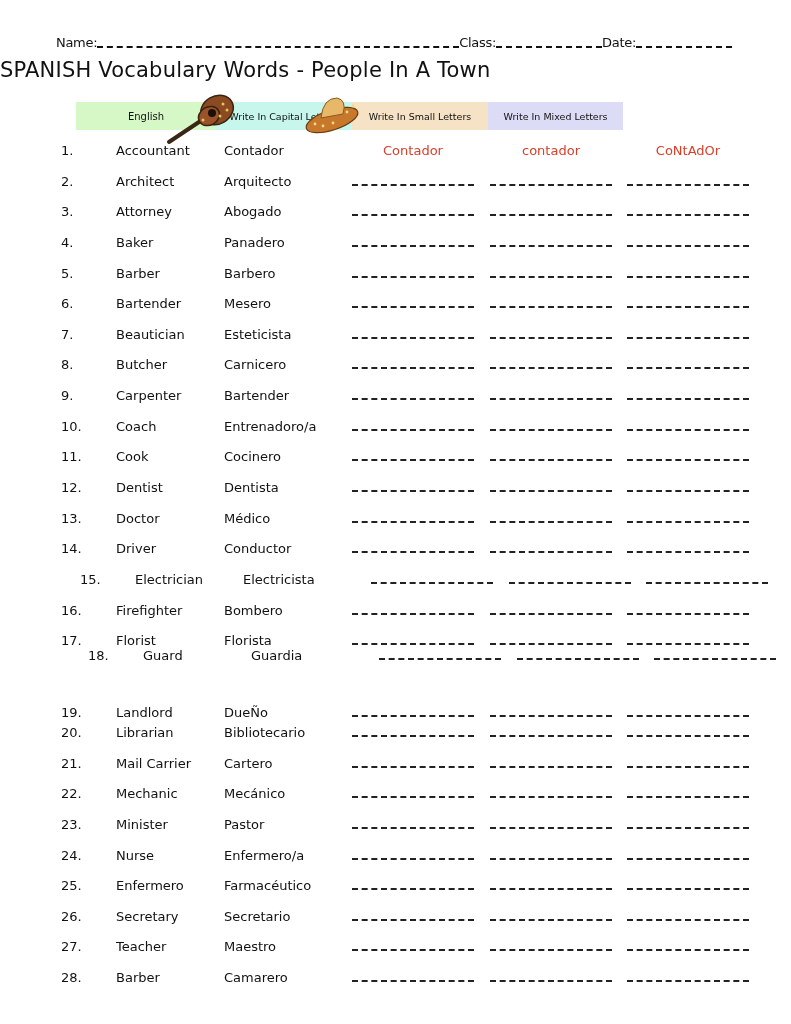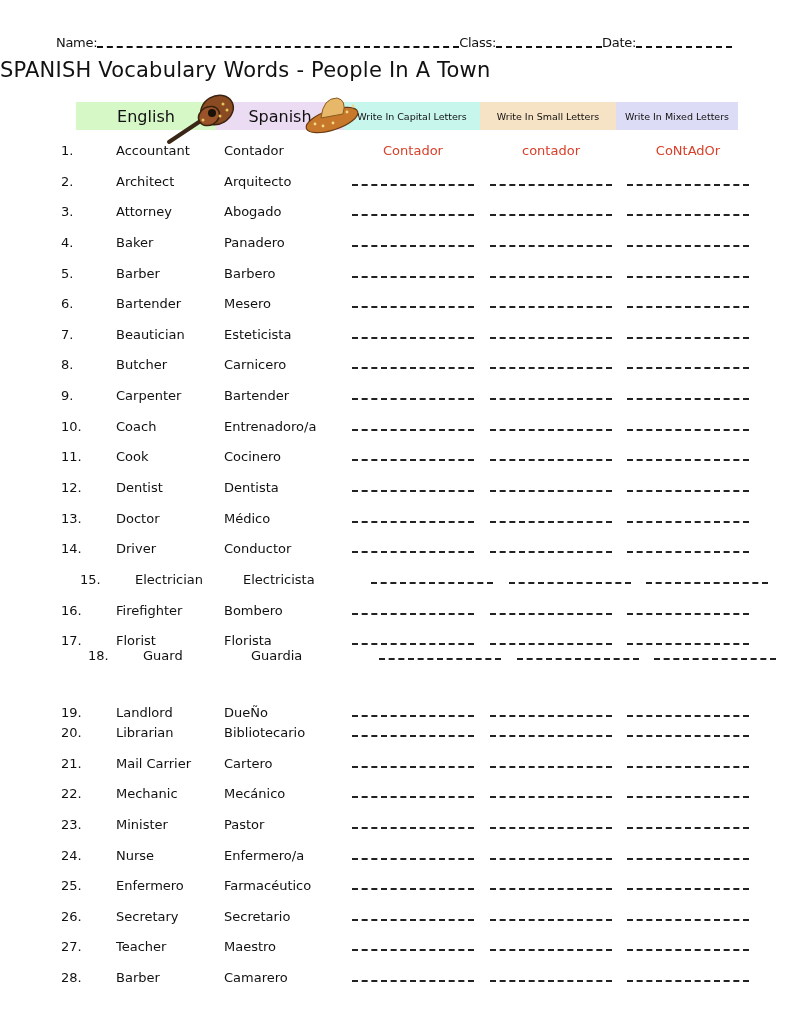--- a/index.html
+++ b/index.html
@@ -16,27 +16,27 @@
     .title {
       position: absolute; left: 0; top: 58px; width: 791px; text-align: left;
       font-size: 21px; font-weight: 400; letter-spacing: 0.2px;
     }
 
     .header-band {
       position: absolute; left: 76px; top: 102px; width: 675px; height: 28px; display: flex;
     }
     .header-band .h {
       height: 28px; display: flex; align-items: center; justify-content: center;
-      font-size: 16px;
+      font-size: 10px;
     }
     .h-en { width: 140px; background: #d6f7c6; }
     .h-es { width: 128px; background: #ecdcf3; }
     .h-cap { width: 136px; background: #c6f6ec; font-size: 9.5px !important; }
     .h-sm { width: 136px; background: #f6e2c4; font-size: 9.5px !important; }
-    .h-mx { width: 122px; background: #dcdcf6; font-size: 9.5px !important; }
+    .h-mx { width: 135px; background: #dcdcf6; font-size: 9.5px !important; }
 
     .guitar { position: absolute; left: 165px; top: 92px; width: 75px; height: 55px; }
     .sombrero { position: absolute; left: 303px; top: 92px; width: 58px; height: 42px; }
 
     .rows { position: absolute; left: 0; top: 139px; width: 791px; }
     .row { position: absolute; left: 0; width: 791px; height: 24px; font-size: 13px; }
     .row .num { position: absolute; left: 61px; top: 4px; }
     .row .en { position: absolute; left: 116px; top: 4px; }
     .row .es { position: absolute; left: 224px; top: 4px; }
     .row .ans { position: absolute; top: 4px; width: 122px; text-align: center; color: #d8402a; font-size: 13px; }
@@ -52,21 +52,20 @@
   <span class="lbl">Class:</span>
   <span class="blank" style="width:106px"></span>
   <span class="lbl">Date:</span>
   <span class="blank" style="width:96px"></span>
 </div>
 
 <div class="title">SPANISH Vocabulary Words - People In A Town</div>
 
 <div class="header-band">
   <div class="h h-en">English</div>
-  <div class="h h-es">Spanish</div>
   <div class="h h-cap">Write In Capital Letters</div>
   <div class="h h-sm">Write In Small Letters</div>
   <div class="h h-mx">Write In Mixed Letters</div>
 </div>
 
 <svg class="guitar" viewBox="0 0 75 55">
   <line x1="4" y1="50" x2="46" y2="22" stroke="#3a2614" stroke-width="4" stroke-linecap="round"></line>
   <ellipse cx="52" cy="18" rx="17" ry="14" fill="#8a4a22" stroke="#3a2210" stroke-width="1.5" transform="rotate(-30 52 18)"></ellipse>
   <ellipse cx="44" cy="24" rx="11" ry="9" fill="#9a5228" stroke="#3a2210" stroke-width="1.5" transform="rotate(-30 44 24)"></ellipse>
   <circle cx="47" cy="21" r="4" fill="#1a1108"></circle>

